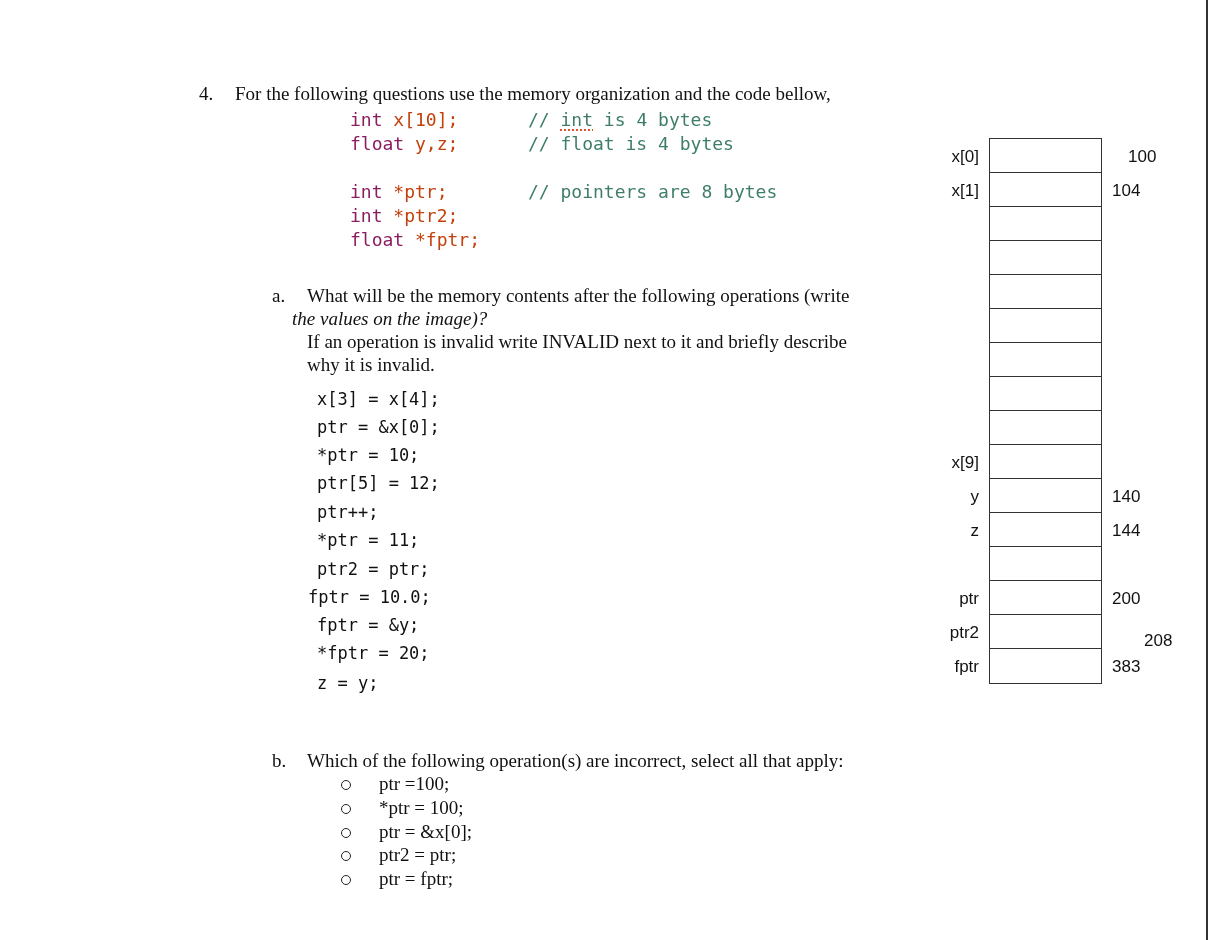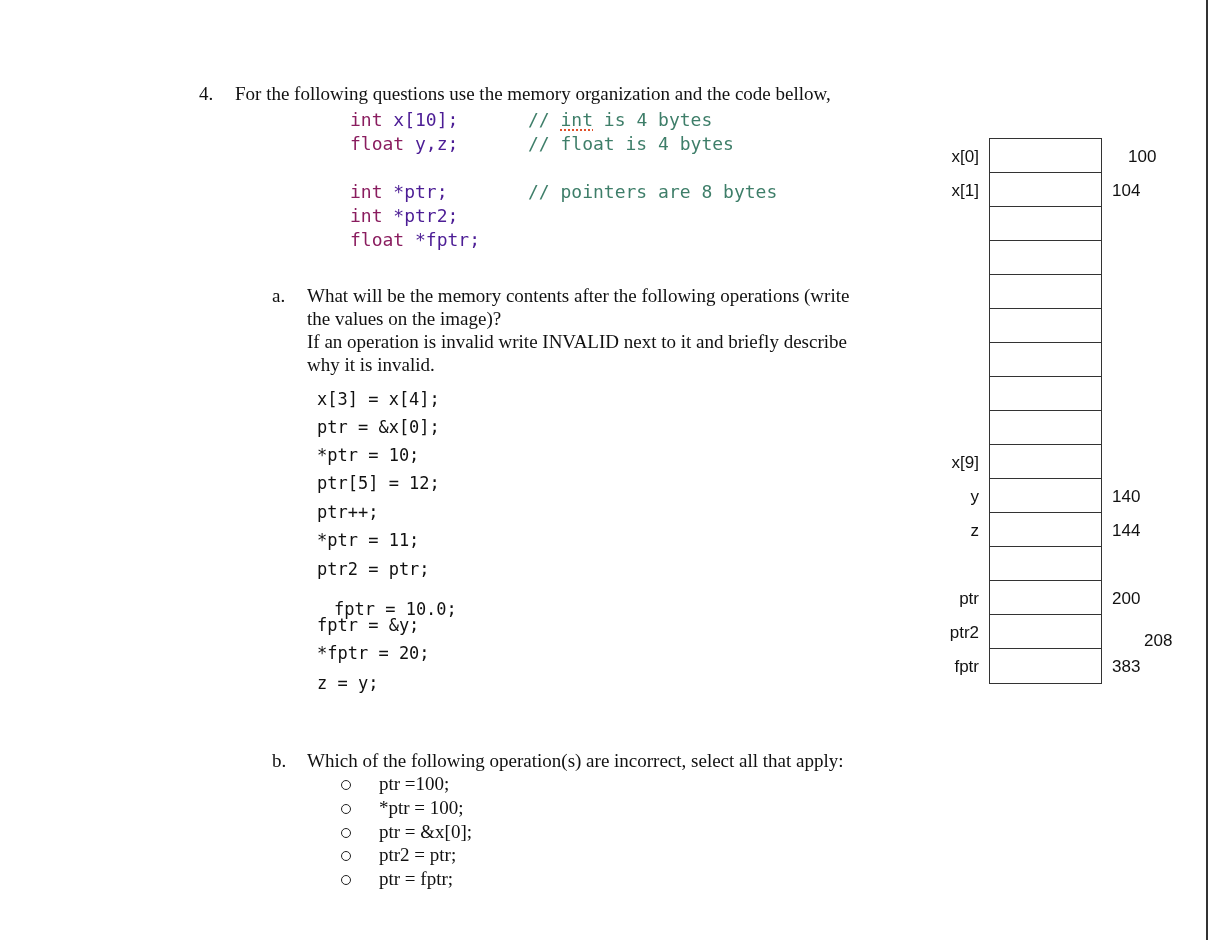--- a/index.html
+++ b/index.html
@@ -7,21 +7,21 @@
     width: 1208px; height: 940px; position: relative; overflow: hidden;
     background: #ffffff; color: #111;
     font-family: "Liberation Serif", "DejaVu Serif", serif;
   }
   .page-edge { position: absolute; left: 1206px; top: 0; width: 2px; height: 940px; background: #333; }
   .abs { position: absolute; white-space: pre; }
   .serif { font-family: "Liberation Serif", "DejaVu Serif", serif; font-size: 19px; line-height: 22px; }
   .mono { font-family: "DejaVu Sans Mono", "Liberation Mono", monospace; }
   .decl { font-size: 18px; line-height: 24px; }
   .kw { color: #8a1d5f; }
-  .ident { color: #4c1d95; }
+  .ident { color: #c2410c; }
   .cmt { color: #3e7e69; }
   .spell { text-decoration: underline dotted #e0502a; text-decoration-thickness: 2px; text-underline-offset: 3px; }
   .ops { font-size: 17px; line-height: 28.5px; color: #111; }
   .sans { font-family: "Liberation Sans", "DejaVu Sans", sans-serif; font-size: 17px; color: #111; }
 
   .mem-col { position: absolute; left: 989px; top: 138px; width: 113px; border: 1.5px solid #333; box-sizing: border-box; }
   .mem-cell { height: 34px; box-sizing: border-box; border-bottom: 1.5px solid #333; background: #fff; }
   .mem-cell:last-child { border-bottom: none; }
   .mem-label { position: absolute; right: 229px; width: 60px; text-align: right; }
   .mem-addr { position: absolute; left: 1112px; }
@@ -47,33 +47,33 @@
   <div class="abs mono decl" style="left:350px; top:180px;"><span class="kw">int</span><span class="ident"> *ptr;</span></div>
   <div class="abs mono decl cmt" style="left:528px; top:180px;">// pointers are 8 bytes</div>
 
   <div class="abs mono decl" style="left:350px; top:204px;"><span class="kw">int</span><span class="ident"> *ptr2;</span></div>
 
   <div class="abs mono decl" style="left:350px; top:228px;"><span class="kw">float</span><span class="ident"> *fptr;</span></div>
 </div>
 
 <div class="abs serif" style="left:272px; top:285px;">a.</div>
 <div class="abs serif" style="left:307px; top:285px;">What will be the memory contents after the following operations (write</div>
-<div class="abs serif" style="left:307px; top:308px;">the values on the image)?</div>
+<div class="abs serif" style="left:292px; top:308px;font-style:italic;">the values on the image)?</div>
 <div class="abs serif" style="left:307px; top:331px;">If an operation is invalid write INVALID next to it and briefly describe</div>
 <div class="abs serif" style="left:307px; top:354px;">why it is invalid.</div>
 
 <div>
   <div class="abs mono ops" style="left:317px; top:385px;">x[3] = x[4];</div>
   <div class="abs mono ops" style="left:317px; top:413px;">ptr = &amp;x[0];</div>
   <div class="abs mono ops" style="left:317px; top:441px;">*ptr = 10;</div>
   <div class="abs mono ops" style="left:317px; top:469px;">ptr[5] = 12;</div>
   <div class="abs mono ops" style="left:317px; top:498px;">ptr++;</div>
   <div class="abs mono ops" style="left:317px; top:526px;">*ptr = 11;</div>
   <div class="abs mono ops" style="left:317px; top:555px;">ptr2 = ptr;</div>
-  <div class="abs mono ops" style="left:334px; top:583px;margin-top:12px;">fptr = 10.0;</div>
+  <div class="abs mono ops" style="left:308px; top:583px;">fptr = 10.0;</div>
   <div class="abs mono ops" style="left:317px; top:611px;">fptr = &amp;y;</div>
   <div class="abs mono ops" style="left:317px; top:639px;">*fptr = 20;</div>
   <div class="abs mono ops" style="left:317px; top:669px;">z = y;</div>
 </div>
 
 <div class="abs serif" style="left:272px; top:750px;">b.</div>
 <div class="abs serif" style="left:307px; top:750px;">Which of the following operation(s) are incorrect, select all that apply:</div>
 
 <div>
   <div class="bullet" style="top:780px;"></div>

